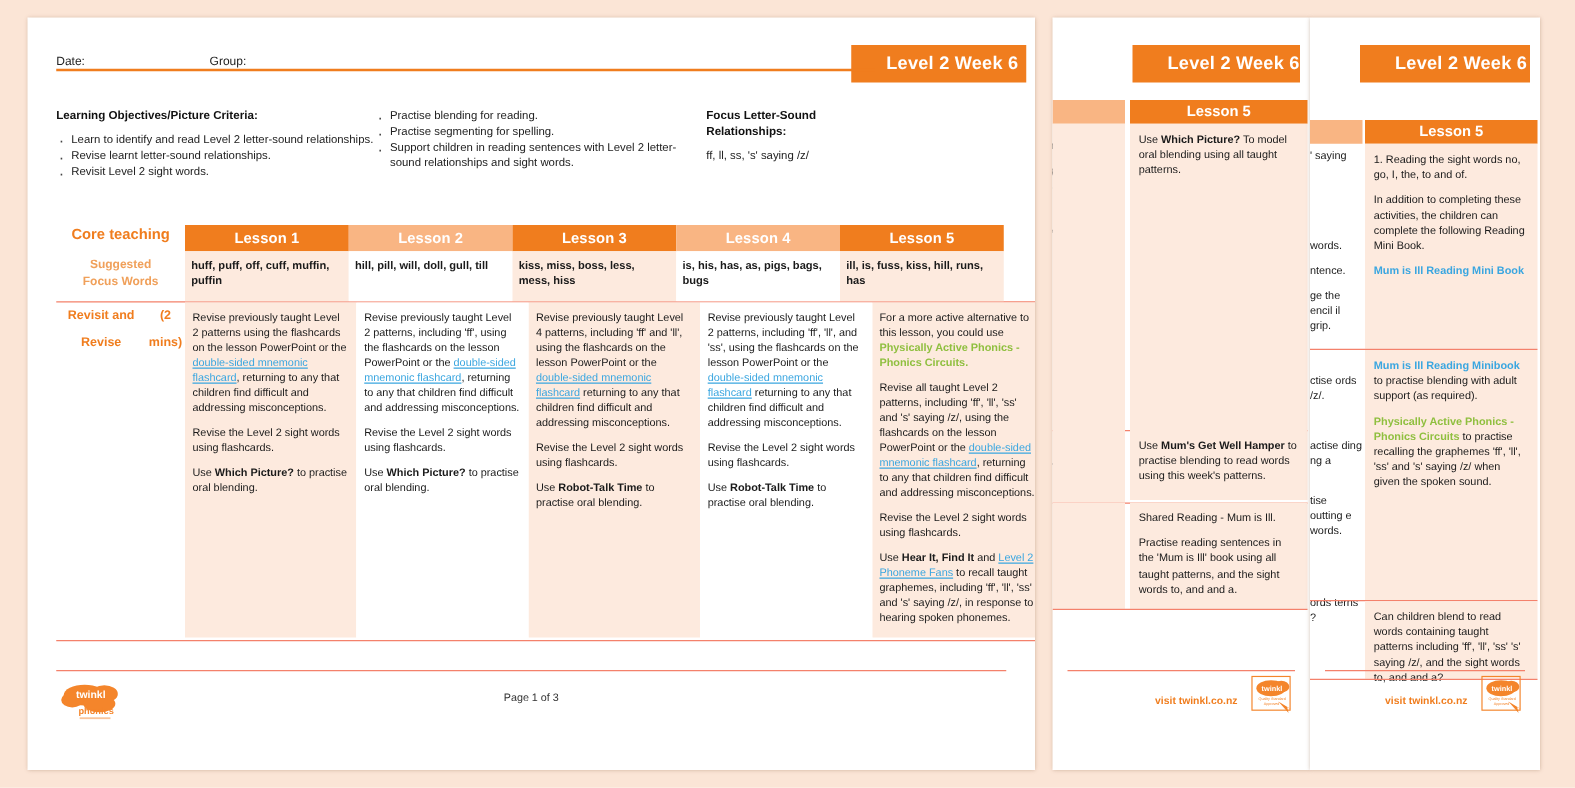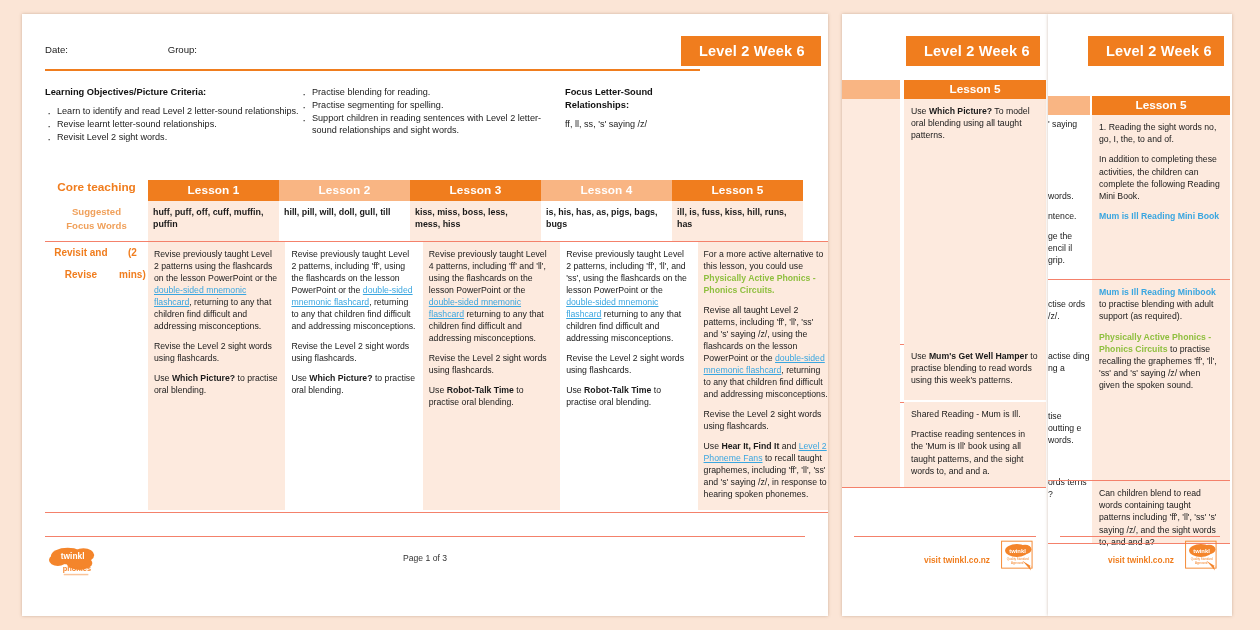--- a/index.html
+++ b/index.html
@@ -19,31 +19,31 @@
   }
   #page1{ left:22px;  top:14px; width:806px;  height:602px; }
   #page2{ left:842px; top:14px; width:206px;  height:602px; }
   #page3{ left:1048px;top:14px; width:184px;  height:602px; }
 
   
   .week-banner{
     position:absolute; top:22px; right:8px;
     background:#f07d1e; color:#fff;
     font-weight:bold; font-size:14.5px;
-    padding:7px 18px; text-align:center;
+    padding:7px 28px; text-align:center;
     letter-spacing:.2px; white-space:nowrap;
   }
   #page1 .week-banner{ right:7px; width:140px;}
   #page2 .week-banner{ right:8px; width:134px;}
   #page3 .week-banner{ right:8px; width:136px;}
 
   
   .meta-row{
     position:absolute; left:23px; top:30px; width:655px;
-    border-bottom:2px solid #f07d1e; padding-bottom:14px;
+    border-bottom:2px solid #f07d1e; padding-bottom:0;
     font-size:9.6px; color:#222;
   }
   .meta-row .m-date{ display:inline-block; width:120px; }
   .meta-row .m-group{ display:inline-block; }
 
   .objectives{
     position:absolute; left:23px; top:72px; width:790px;
     display:flex; gap:0px;
   }
   .obj-col-a{ width:255px; }
@@ -358,21 +358,21 @@
 
     <div class="p3-hdr l"></div>
     <div class="p3-hdr d">Lesson 5</div>
 
     <div class="p3-left" style="top:104px">' saying</div>
     <div class="p3-left" style="top:176px">words.</div>
     <div class="p3-left" style="top:196px">ntence.</div>
     <div class="p3-left" style="top:216px">ge the encil il grip.</div>
     <div class="p3-left" style="top:284px">ctise ords /z/.</div>
     <div class="p3-left" style="top:336px">actise ding ng a</div>
-    <div class="p3-left" style="top:396px">tise outting e words.</div>
+    <div class="p3-left" style="top:380px">tise outting e words.</div>
     <div class="p3-left" style="top:462px">ords terns ?</div>
 
     <div class="p3-main" style="top:101px; height:164px">
       <p>1. Reading the sight words no, go, I, the, to and of.</p>
       <p>In addition to completing these activities, the children can complete the following Reading Mini Book.</p>
       <p class="lk" style="text-decoration:none;font-weight:bold">Mum is Ill Reading Mini Book</p>
     </div>
 
     <div class="p3-sep" style="top:265px"></div>
     <div class="p3-main" style="top:266px; height:200px">

